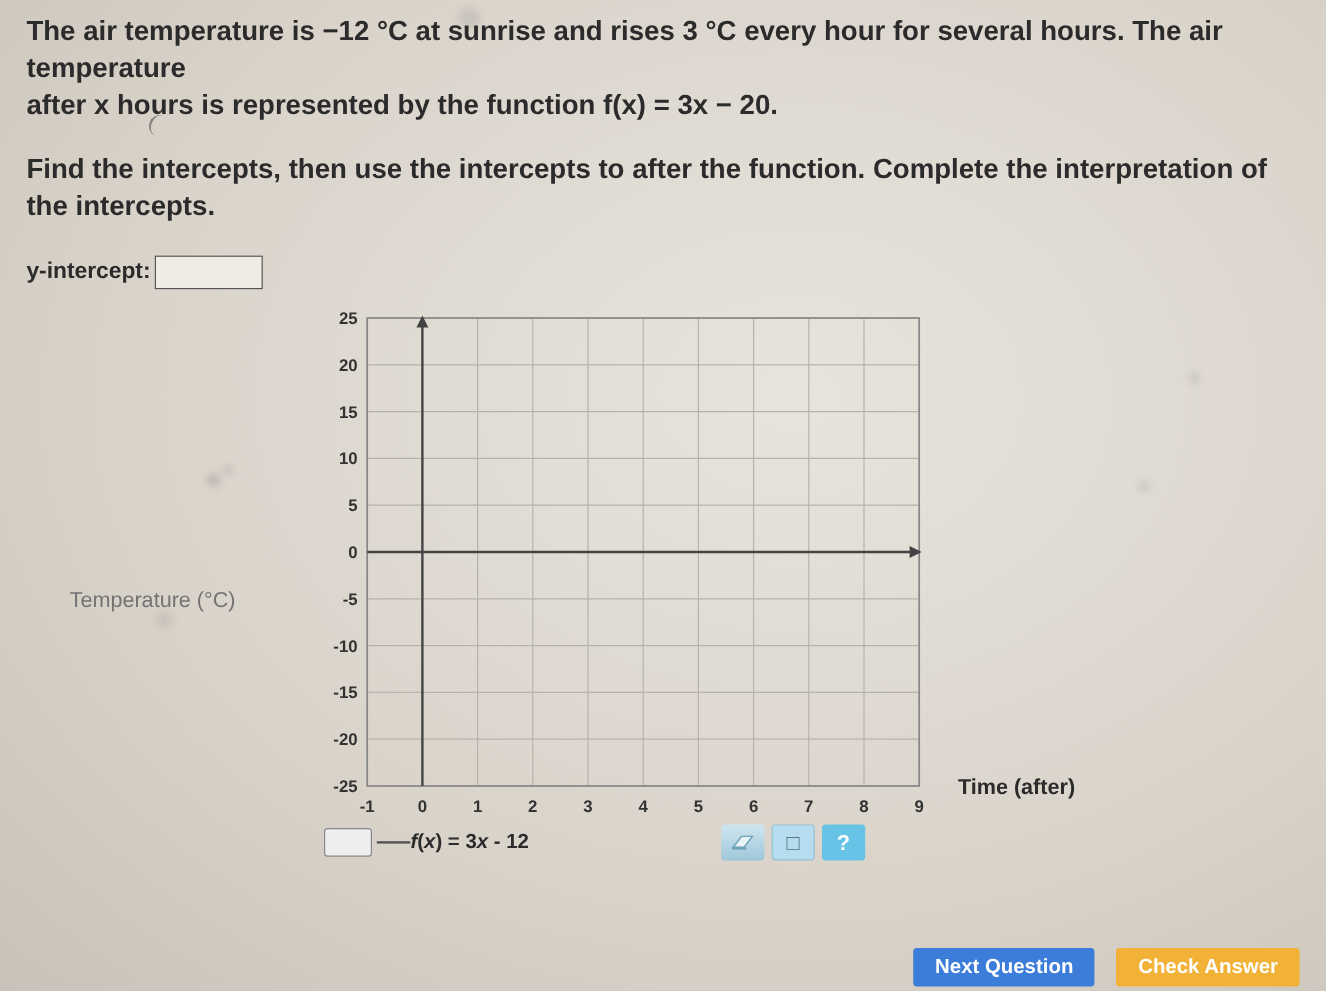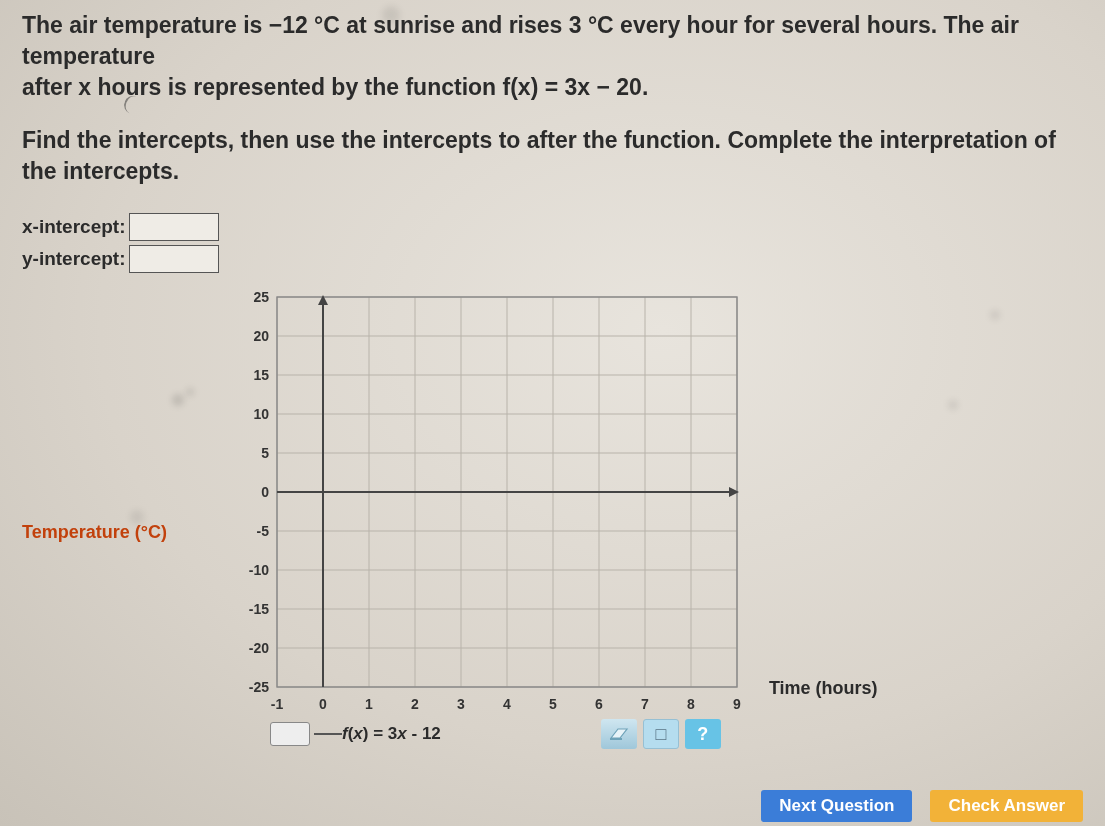--- a/index.html
+++ b/index.html
@@ -22,21 +22,21 @@
   .s7 { width: 10px; height: 10px; top: 400px; left: 948px; }
 
   .problem-text { font-size: 23px; font-weight: bold; line-height: 1.35; }
   .instr { margin-top: 22px; }
   .intercepts { margin-top: 26px; }
   .irow { display: flex; align-items: center; font-size: 19px; font-weight: bold; margin-bottom: 4px; }
   .irow input {
     width: 90px; height: 28px; border: 1.5px solid #555; background: #efece6; margin-left: 4px;
   }
   .chart-wrap { margin-top: 14px; display: flex; align-items: center; }
-  .yaxis-label { font-size: 18px; font-weight: bold; color: #c2410c; margin-right: 60px; margin-top:60px;}
+  .yaxis-label { font-size: 18px; font-weight: normal; color: #737373; margin-right: 60px; margin-top:60px;margin-left:36px;}
   .chart-col {}
   svg.grid { display: block; }
   .xaxis-label { font-size: 18px; font-weight: bold; color: #2b2b2b; margin-left: 12px; }
   .below-chart { display:flex; align-items:center; margin-top:2px; margin-left:248px; }
   .swatch { width:40px; height:24px; border:1px solid #888; border-radius:3px; background:#eee; margin-right:4px;}
   .legend-line { width:28px; height:2px; background:#555;}
   .fx { font-size:17px; font-weight:bold; font-style: normal;}
   .fx em { font-style: italic; }
   .tool-strip { display:flex; gap:6px; margin-left:160px;}
   .tool { width:36px; height:30px; display:flex; align-items:center; justify-content:center; font-size:18px; font-weight:bold;}
@@ -65,24 +65,20 @@
 <div class="pencil-mark"></div>
 
 <div class="problem-text">
   <div>The air temperature is −12 °C at sunrise and rises 3 °C every hour for several hours. The air temperature</div>
   <div>after x hours is represented by the function f(x) = 3x − 20.</div>
 </div>
 
 <div class="problem-text instr">Find the intercepts, then use the intercepts to after the function. Complete the interpretation of the intercepts.</div>
 
 <div class="intercepts">
-  <div class="irow">
-    <span>x-intercept:</span>
-    <input type="text" value="" style="">
-  </div>
   <div class="irow">
     <span>y-intercept:</span>
     <input type="text" value="" style="">
   </div>
 </div>
 
 <div class="chart-wrap">
   <div class="yaxis-label">Temperature (°C)</div>
   <div class="chart-col">
     <svg class="grid" id="chart-svg" width="530" height="430">
@@ -130,21 +126,21 @@
         <text x="188" y="422" text-anchor="middle" font-size="14" font-weight="bold" fill="#333">2</text>
         <text x="234" y="422" text-anchor="middle" font-size="14" font-weight="bold" fill="#333">3</text>
         <text x="280" y="422" text-anchor="middle" font-size="14" font-weight="bold" fill="#333">4</text>
         <text x="326" y="422" text-anchor="middle" font-size="14" font-weight="bold" fill="#333">5</text>
         <text x="372" y="422" text-anchor="middle" font-size="14" font-weight="bold" fill="#333">6</text>
         <text x="418" y="422" text-anchor="middle" font-size="14" font-weight="bold" fill="#333">7</text>
         <text x="464" y="422" text-anchor="middle" font-size="14" font-weight="bold" fill="#333">8</text>
         <text x="510" y="422" text-anchor="middle" font-size="14" font-weight="bold" fill="#333">9</text>
       </svg>
   </div>
-  <div class="xaxis-label" style="align-self:flex-end; margin-bottom:18px;">Time (hours)</div>
+  <div class="xaxis-label" style="align-self:flex-end; margin-bottom:18px;">Time (after)</div>
 </div>
 
 <div class="below-chart">
   <div class="swatch"></div>
   <div class="legend-line"></div>
   <div class="fx"><em>f</em>(<em>x</em>) = 3<em>x</em> - 12</div>
   <div class="tool-strip">
     <div class="tool tool-eraser">
       <svg width="22" height="16" viewBox="0 0 22 16">
           <path d="M3 12 L10 3 L19 3 L12 12 Z" fill="#e8f3f8" stroke="#6ea2b8" stroke-width="1.2"></path>

